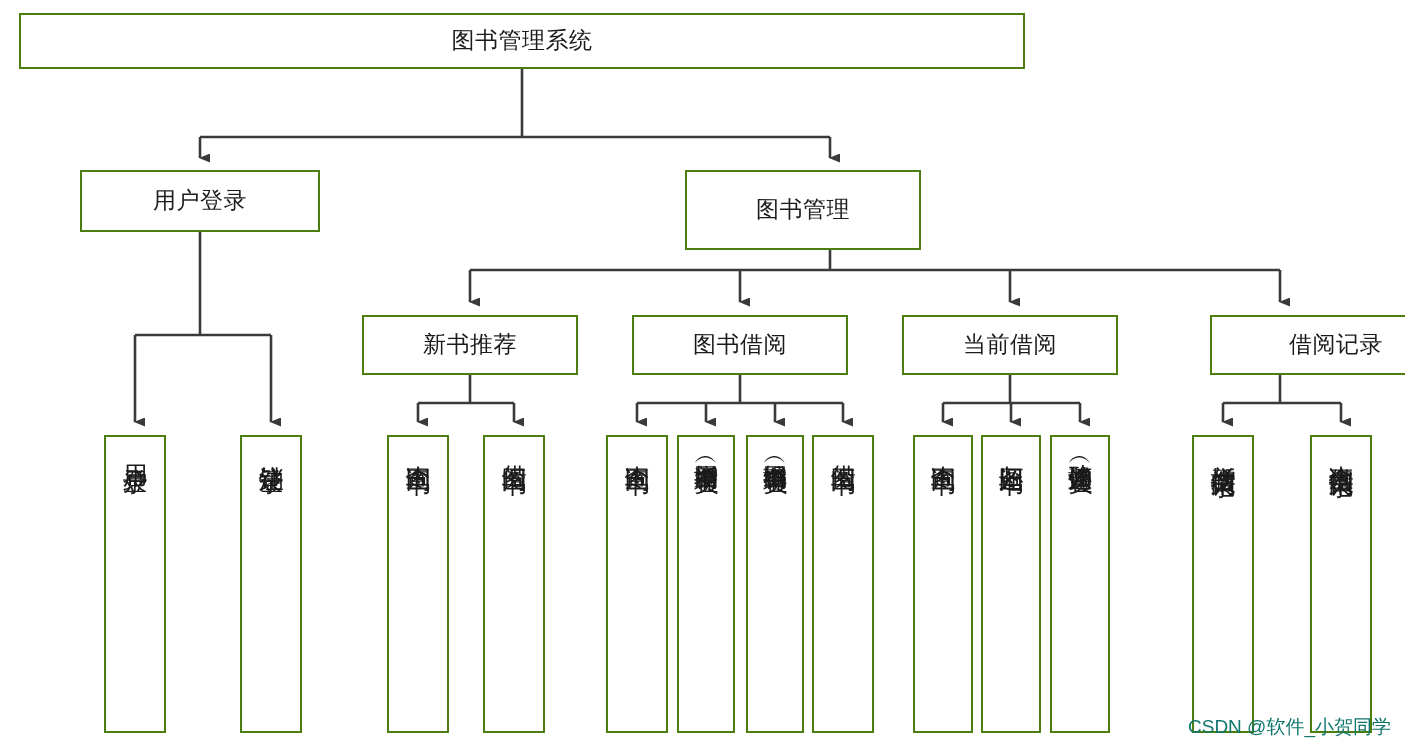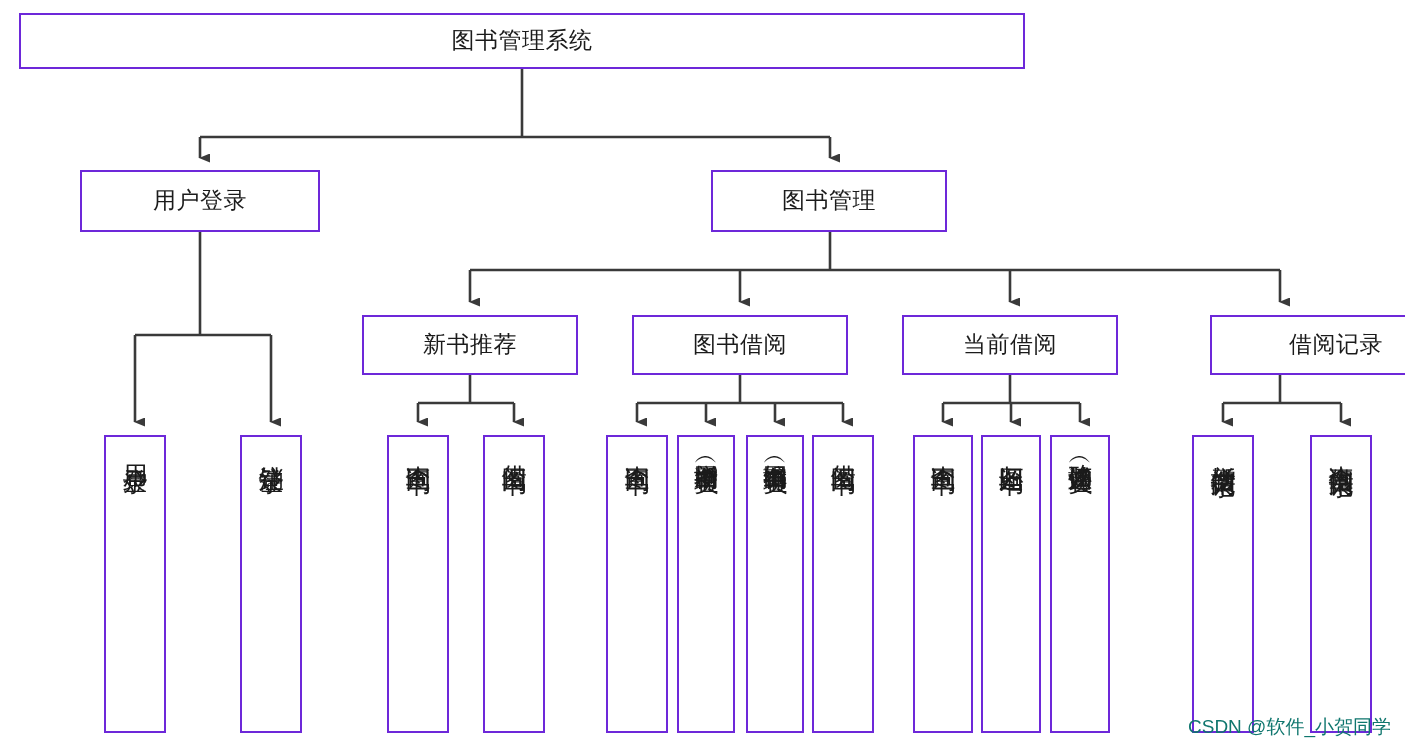--- a/index.html
+++ b/index.html
@@ -21,21 +21,21 @@
     position: absolute;
     left: 0;
     top: 0;
     width: 1405px;
     height: 747px;
     pointer-events: none;
   }
   .node {
     position: absolute;
     box-sizing: border-box;
-    border: 2px solid #6d28d9;
+    border: 2px solid #4d7c0f;
     background: #ffffff;
     display: flex;
     align-items: center;
     justify-content: center;
     color: #1b1b1b;
     z-index: 2;
   }
   .node .lbl {
     display: block;
     text-align: center;
@@ -129,21 +129,21 @@
     </g>
   </svg>
 
   <div class="node h" style="left:19px; top:13px; width:1006px; height:56px;">
     <span class="lbl">图书管理系统</span>
   </div>
 
   <div class="node h" style="left:80px; top:170px; width:240px; height:62px;">
     <span class="lbl">用户登录</span>
   </div>
-  <div class="node h" style="left:711px; top:170px; width:236px; height:62px;">
+  <div class="node h" style="left:685px; top:170px; width:236px; height:80px;">
     <span class="lbl">图书管理</span>
   </div>
 
   <div class="node h" style="left:362px; top:315px; width:216px; height:60px;font-family:Liberation Serif, serif;">
     <span class="lbl">新书推荐</span>
   </div>
   <div class="node h" style="left:632px; top:315px; width:216px; height:60px;">
     <span class="lbl">图书借阅</span>
   </div>
   <div class="node h" style="left:902px; top:315px; width:216px; height:60px;">

